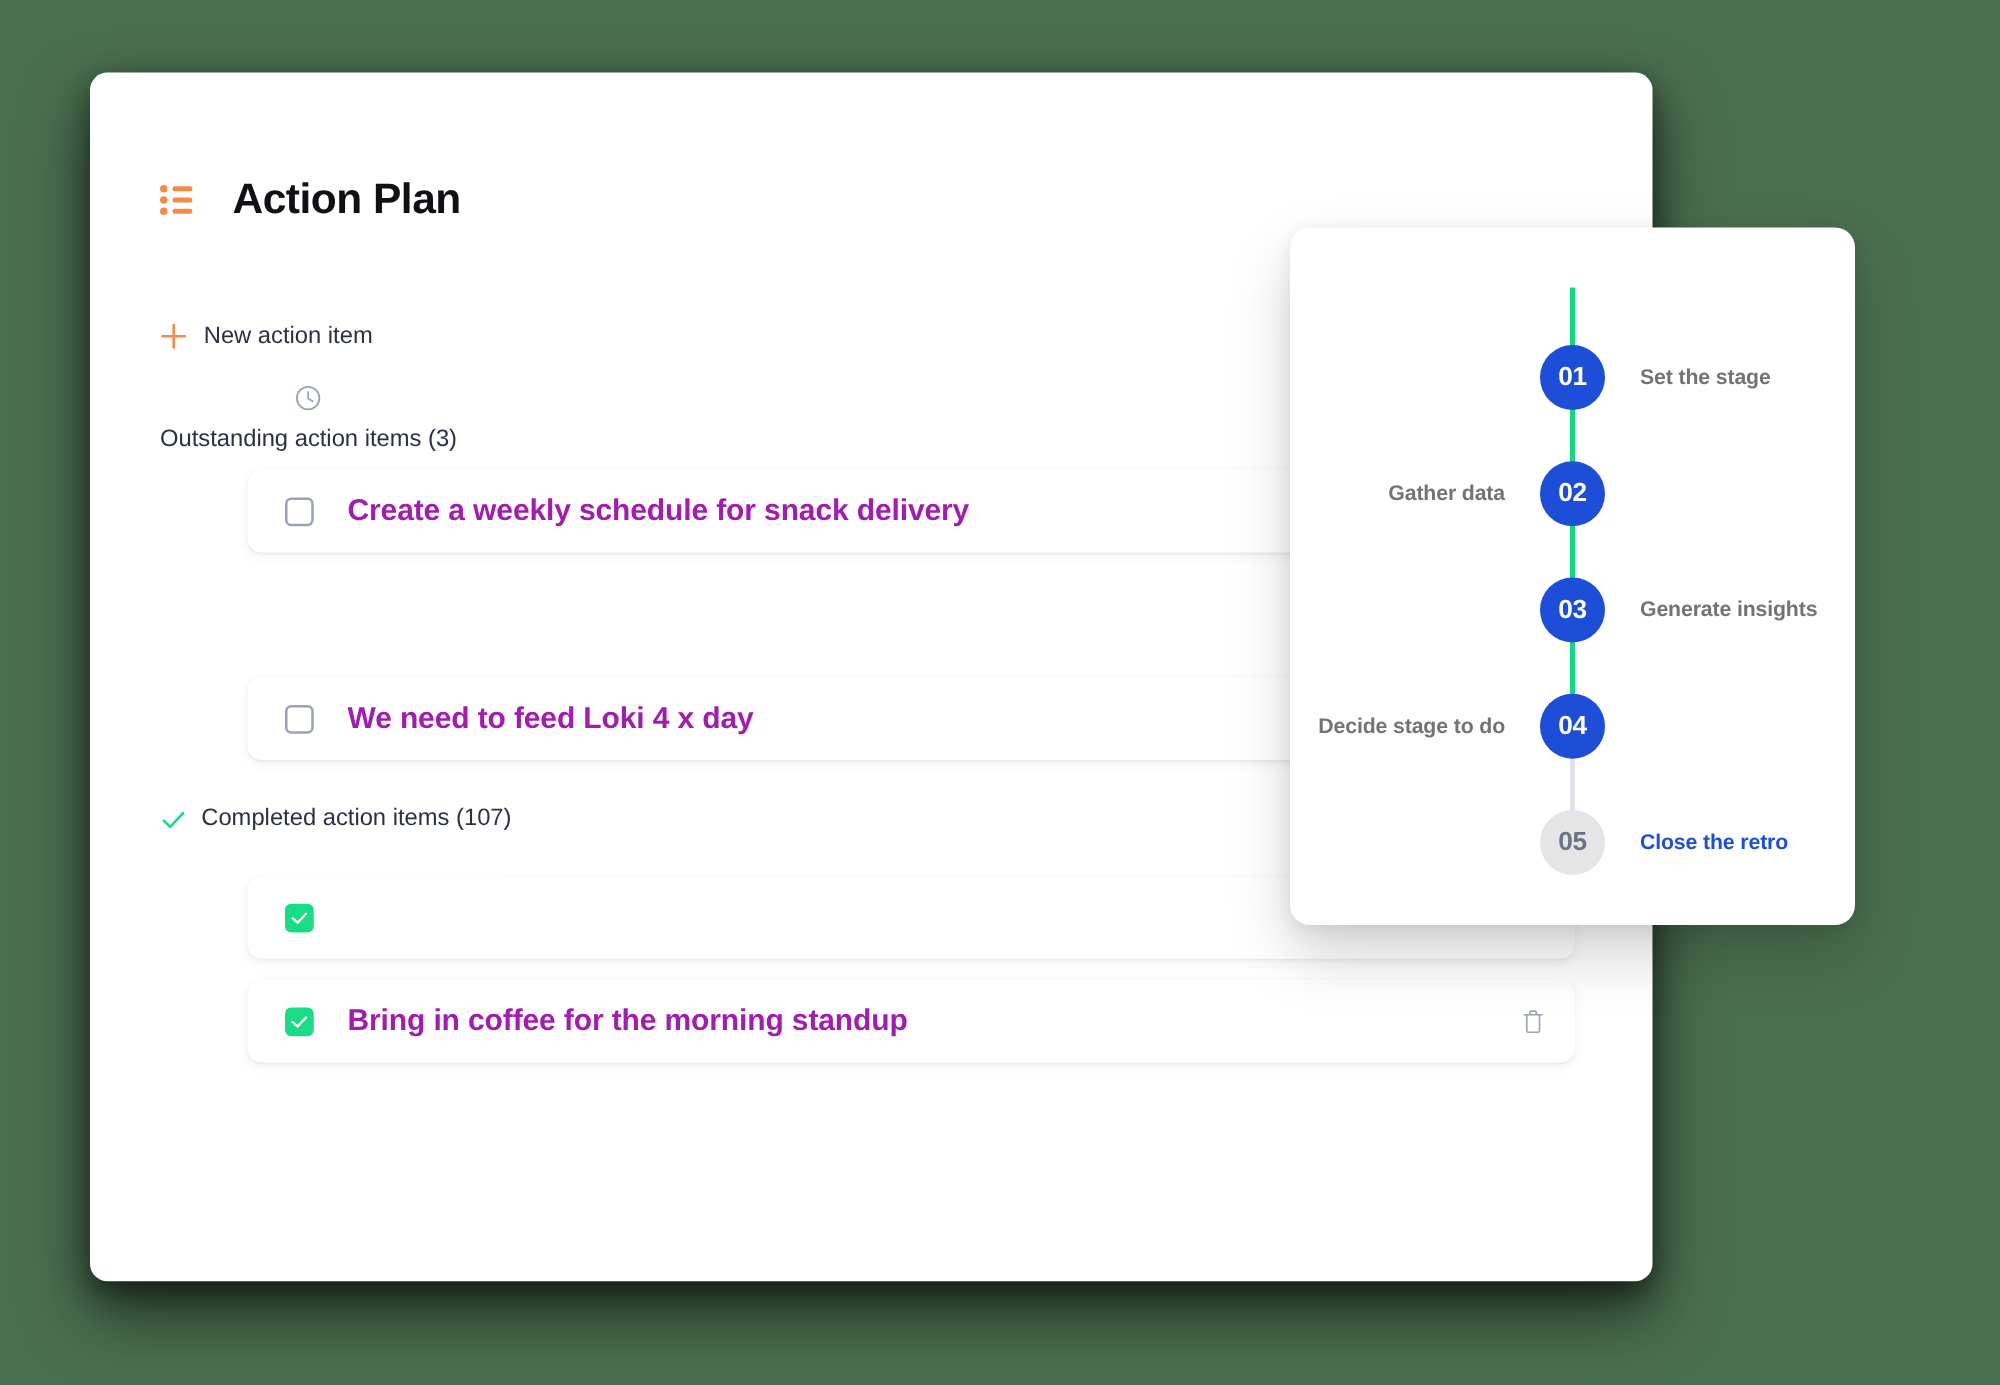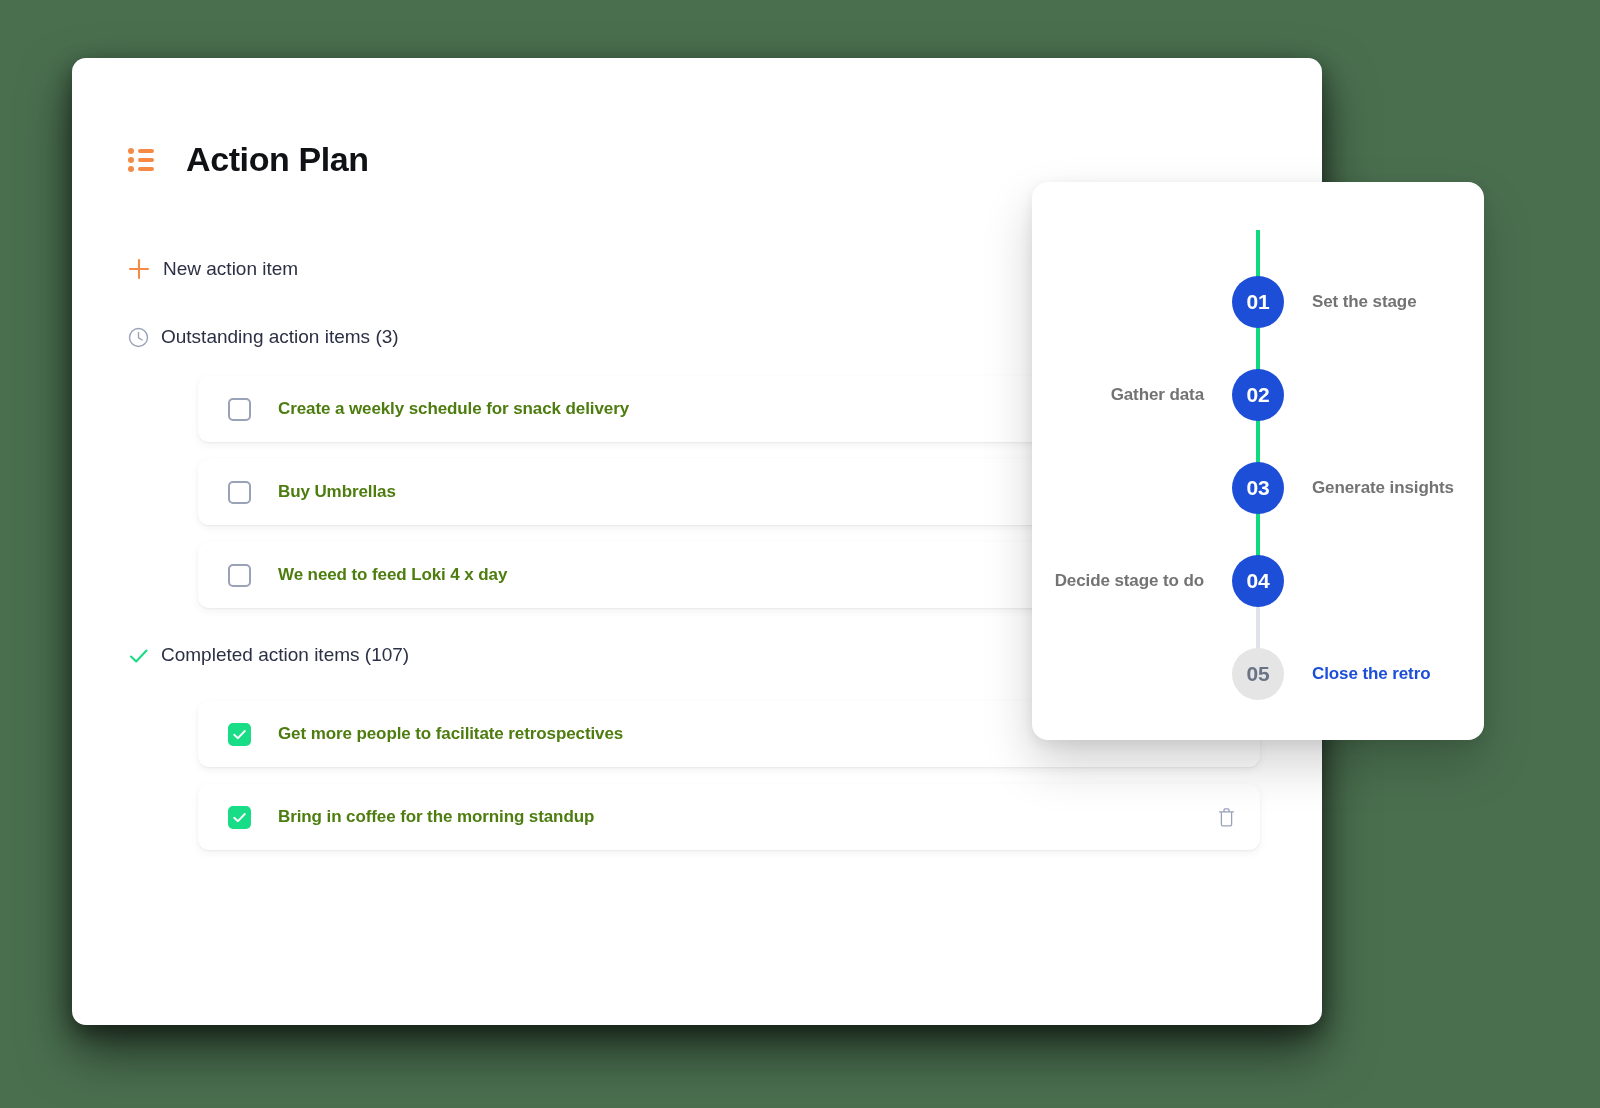--- a/index.html
+++ b/index.html
@@ -40,21 +40,21 @@
     cursor: pointer;
   }
   .plus-icon { width: 22px; height: 22px; display: block; }
   .new-item-label { font-size: 19px; color: #2b3044; }
 
   
   .sec-head {
     position: absolute; left: 56px;
     display: flex; align-items: center; gap: 12px;
   }
-  .sec-head.outstanding { top: 268px; }
+  .sec-head.outstanding { top: 250px; flex-direction: column; }
   .sec-head.completed   { top: 586px; }
   .sec-ico { width: 21px; height: 21px; display: block; }
   .sec-label { font-size: 19px; color: #2b3044; }
 
   
   .row {
     position: absolute;
     height: 66px;
     background: #ffffff;
     border-radius: 11px;
@@ -72,22 +72,22 @@
     flex: 0 0 auto;
     display: flex; align-items: center; justify-content: center;
     cursor: pointer;
   }
   .cb.empty { border: 2px solid #9aa2b8; background: #fff; }
   .cb.done  { background: #18dc86; border: 2px solid #18dc86; }
   .cb.done svg { width: 15px; height: 15px; display: block; }
 
   .row-label {
     margin-left: 27px;
-    font-size: 17px; font-weight: 700;
-    color: #4d7c0f;
+    font-size: 24px; font-weight: 700;
+    color: #a21caf;
     letter-spacing: -0.1px;
     white-space: nowrap;
   }
   .trash {
     position: absolute; right: 24px; top: 50%;
     transform: translateY(-50%);
     width: 19px; height: 21px;
     cursor: pointer;
   }
   .trash svg { width: 19px; height: 21px; display: block; }
@@ -169,45 +169,40 @@
           <path d="M10.5 5.4 V10.8 L14.2 13" fill="none" stroke="#9aa2b8" stroke-width="1.4" stroke-linecap="round" stroke-linejoin="round"></path>
         </svg>
       </span>
       <span class="sec-label">Outstanding action items (3)</span>
     </div>
 
     <div class="row wide" style="top:318px">
       <span class="cb empty"></span>
       <span class="row-label">Create a weekly schedule for snack  delivery</span>
     </div>
-    <div class="row wide" style="top:401px">
-      <span class="cb empty"></span>
-      <span class="row-label">Buy Umbrellas</span>
-    </div>
     <div class="row wide" style="top:484px">
       <span class="cb empty"></span>
       <span class="row-label">We need to feed Loki 4 x day</span>
     </div>
 
     <div class="sec-head completed">
       <span class="sec-ico">
         <svg viewBox="0 0 21 21" xmlns="http://www.w3.org/2000/svg">
           <path d="M3 11.5 L8.2 16.5 L18.5 5.5" fill="none" stroke="#18dc86" stroke-width="2.1" stroke-linecap="round" stroke-linejoin="round"></path>
         </svg>
       </span>
       <span class="sec-label">Completed action items (107)</span>
     </div>
 
     <div class="row narrow" style="top:643px">
       <span class="cb done">
         <svg viewBox="0 0 15 15" xmlns="http://www.w3.org/2000/svg">
           <path d="M2.2 7.7 L6 11.2 L12.8 4" fill="none" stroke="#ffffff" stroke-width="1.9" stroke-linecap="round" stroke-linejoin="round"></path>
         </svg>
       </span>
-      <span class="row-label">Get more people to facilitate retrospectives</span>
     </div>
 
     <div class="row narrow" style="top:726px">
       <span class="cb done">
         <svg viewBox="0 0 15 15" xmlns="http://www.w3.org/2000/svg">
           <path d="M2.2 7.7 L6 11.2 L12.8 4" fill="none" stroke="#ffffff" stroke-width="1.9" stroke-linecap="round" stroke-linejoin="round"></path>
         </svg>
       </span>
       <span class="row-label">Bring in coffee for the morning standup</span>
       <span class="trash">

